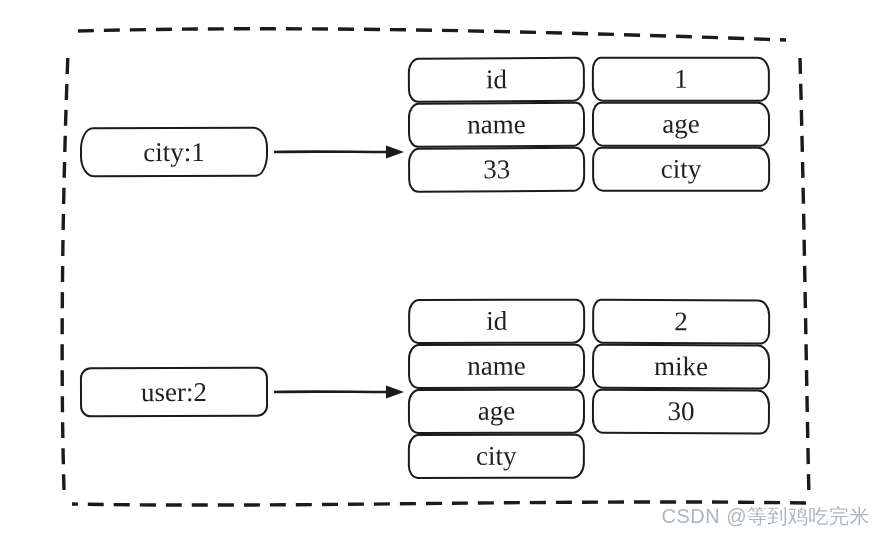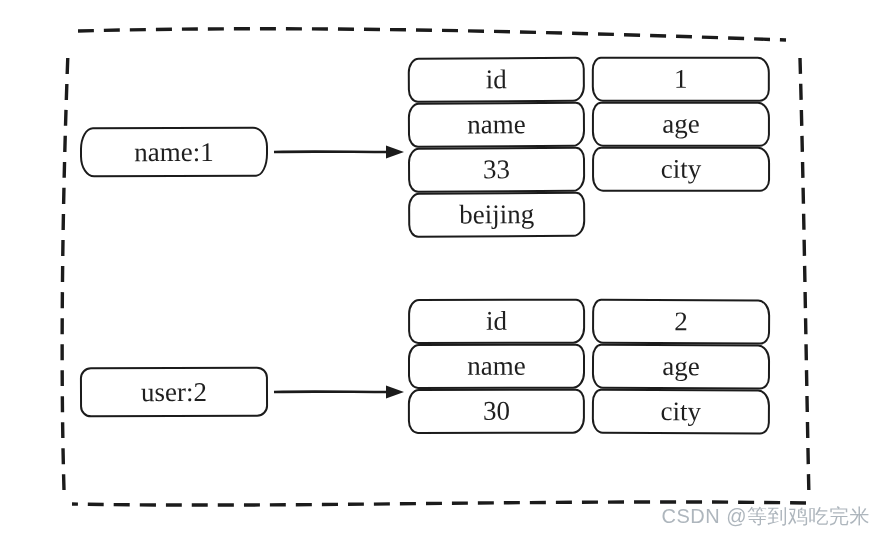--- a/index.html
+++ b/index.html
@@ -97,41 +97,41 @@
       <polygon points="404,152 386,145.5 386,158.5" fill="#1b1b1b"></polygon>
     </g>
 
     <g>
       <path d="M274 392 C314 391, 352 392, 390 392" fill="none" stroke="#1b1b1b" stroke-width="2.6"></path>
       <polygon points="404,392 386,385.5 386,398.5" fill="#1b1b1b"></polygon>
     </g>
   </svg>
 
   <div class="keybox k1">
-    <span>name:1</span>
+    <span>city:1</span>
   </div>
 
   <div class="htable t1">
     <div class="cell">id</div>
     <div class="cell">1</div>
     <div class="cell">name</div>
     <div class="cell">age</div>
     <div class="cell">33</div>
     <div class="cell">city</div>
-    <div class="cell">beijing</div>
   </div>
 
   <div class="keybox k2">
     <span>user:2</span>
   </div>
 
   <div class="htable t2">
     <div class="cell">id</div>
     <div class="cell">2</div>
     <div class="cell">name</div>
+    <div class="cell">mike</div>
     <div class="cell">age</div>
     <div class="cell">30</div>
     <div class="cell">city</div>
   </div>
 
   <div class="watermark">CSDN @等到鸡吃完米</div>
 
 </div>
 
 </body></html>

